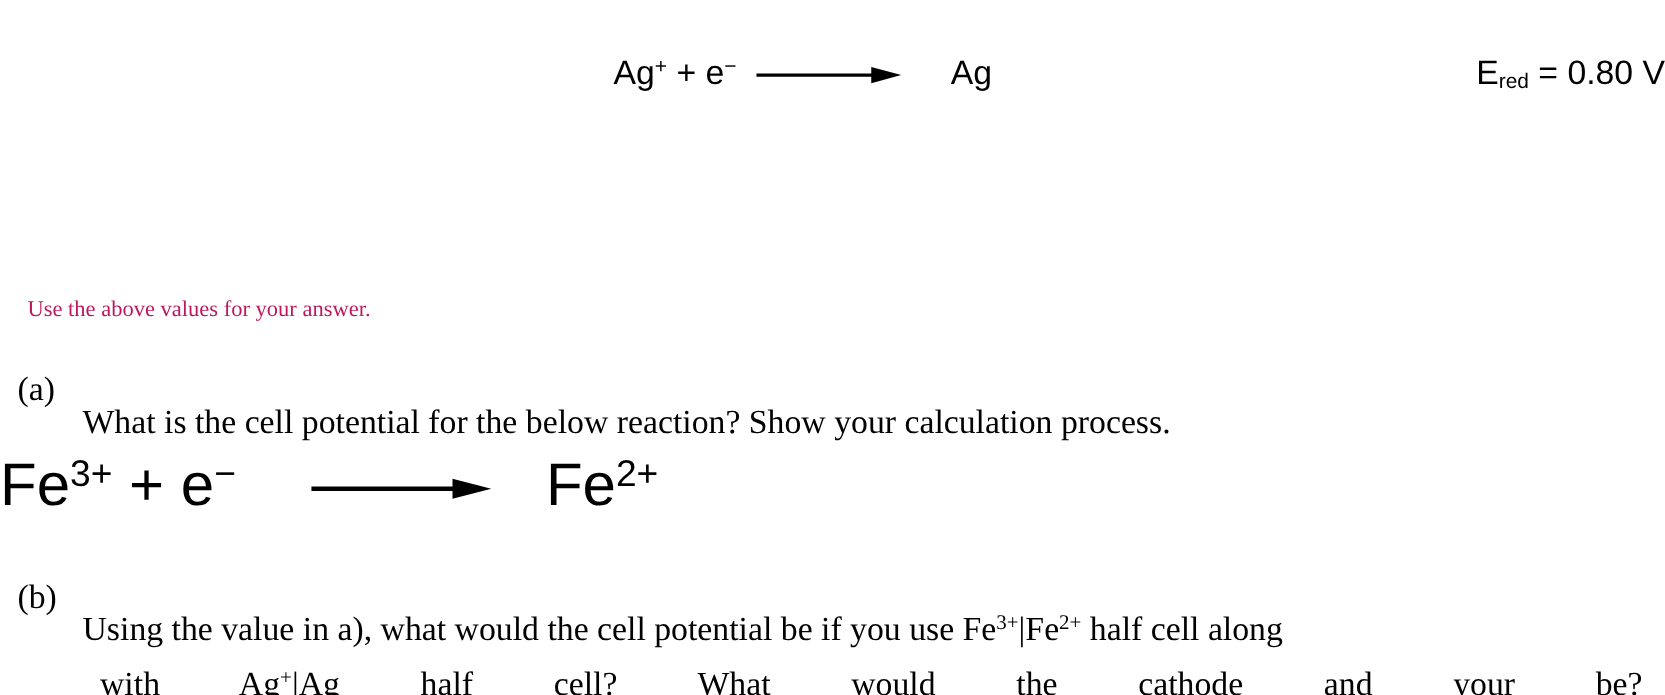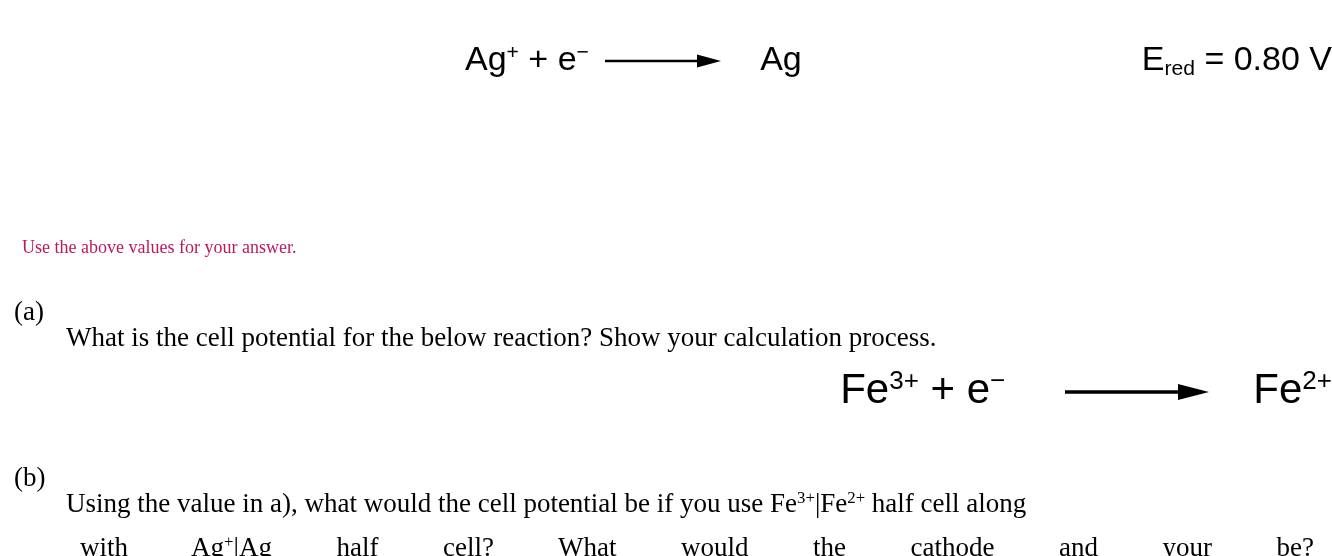--- a/index.html
+++ b/index.html
@@ -21,21 +21,21 @@
   .halfrxn-table {
     position: absolute;
     left: 0;
     top: 32px;
     width: 1332px;
     font-family: "Liberation Sans", "DejaVu Sans", sans-serif;
     border-collapse: collapse;
   }
   .halfrxn-table td {
     padding: 0;
-    font-size: 34px;
+    font-size: 27px;
     line-height: 52px;
     white-space: nowrap;
     vertical-align: middle;
   }
   .col-reactant {
     text-align: right;
     width: 600px;
     padding-right: 0px !important;
   }
   .col-arrow {
@@ -119,23 +119,23 @@
     text-align-last: justify;
     padding-left: 14px;
   }
 
   
   .eq-a {
     position: absolute;
     left: 0;
     top: 366px;
     width: 1332px;
-    text-align: right;
+    text-align: left;
     font-family: "Liberation Sans", "DejaVu Sans", sans-serif;
-    font-size: 42px;
+    font-size: 48px;
     line-height: 46px;
     white-space: nowrap;
   }
   .eq-a .gap-small { display: inline-block; width: 60px; }
   .eq-a .gap-big { display: inline-block; width: 42px; }
 </style>
 </head>
 <body>
 
 <table class="halfrxn-table">

